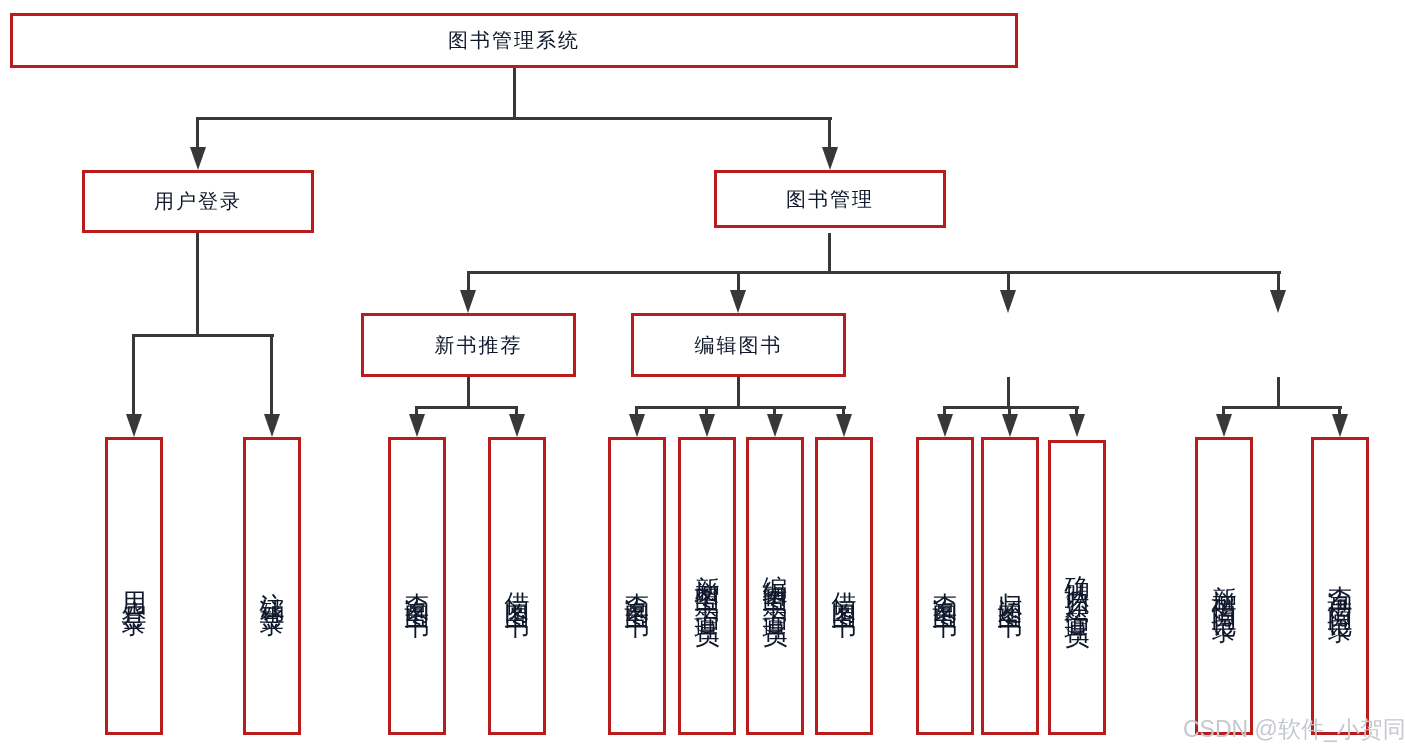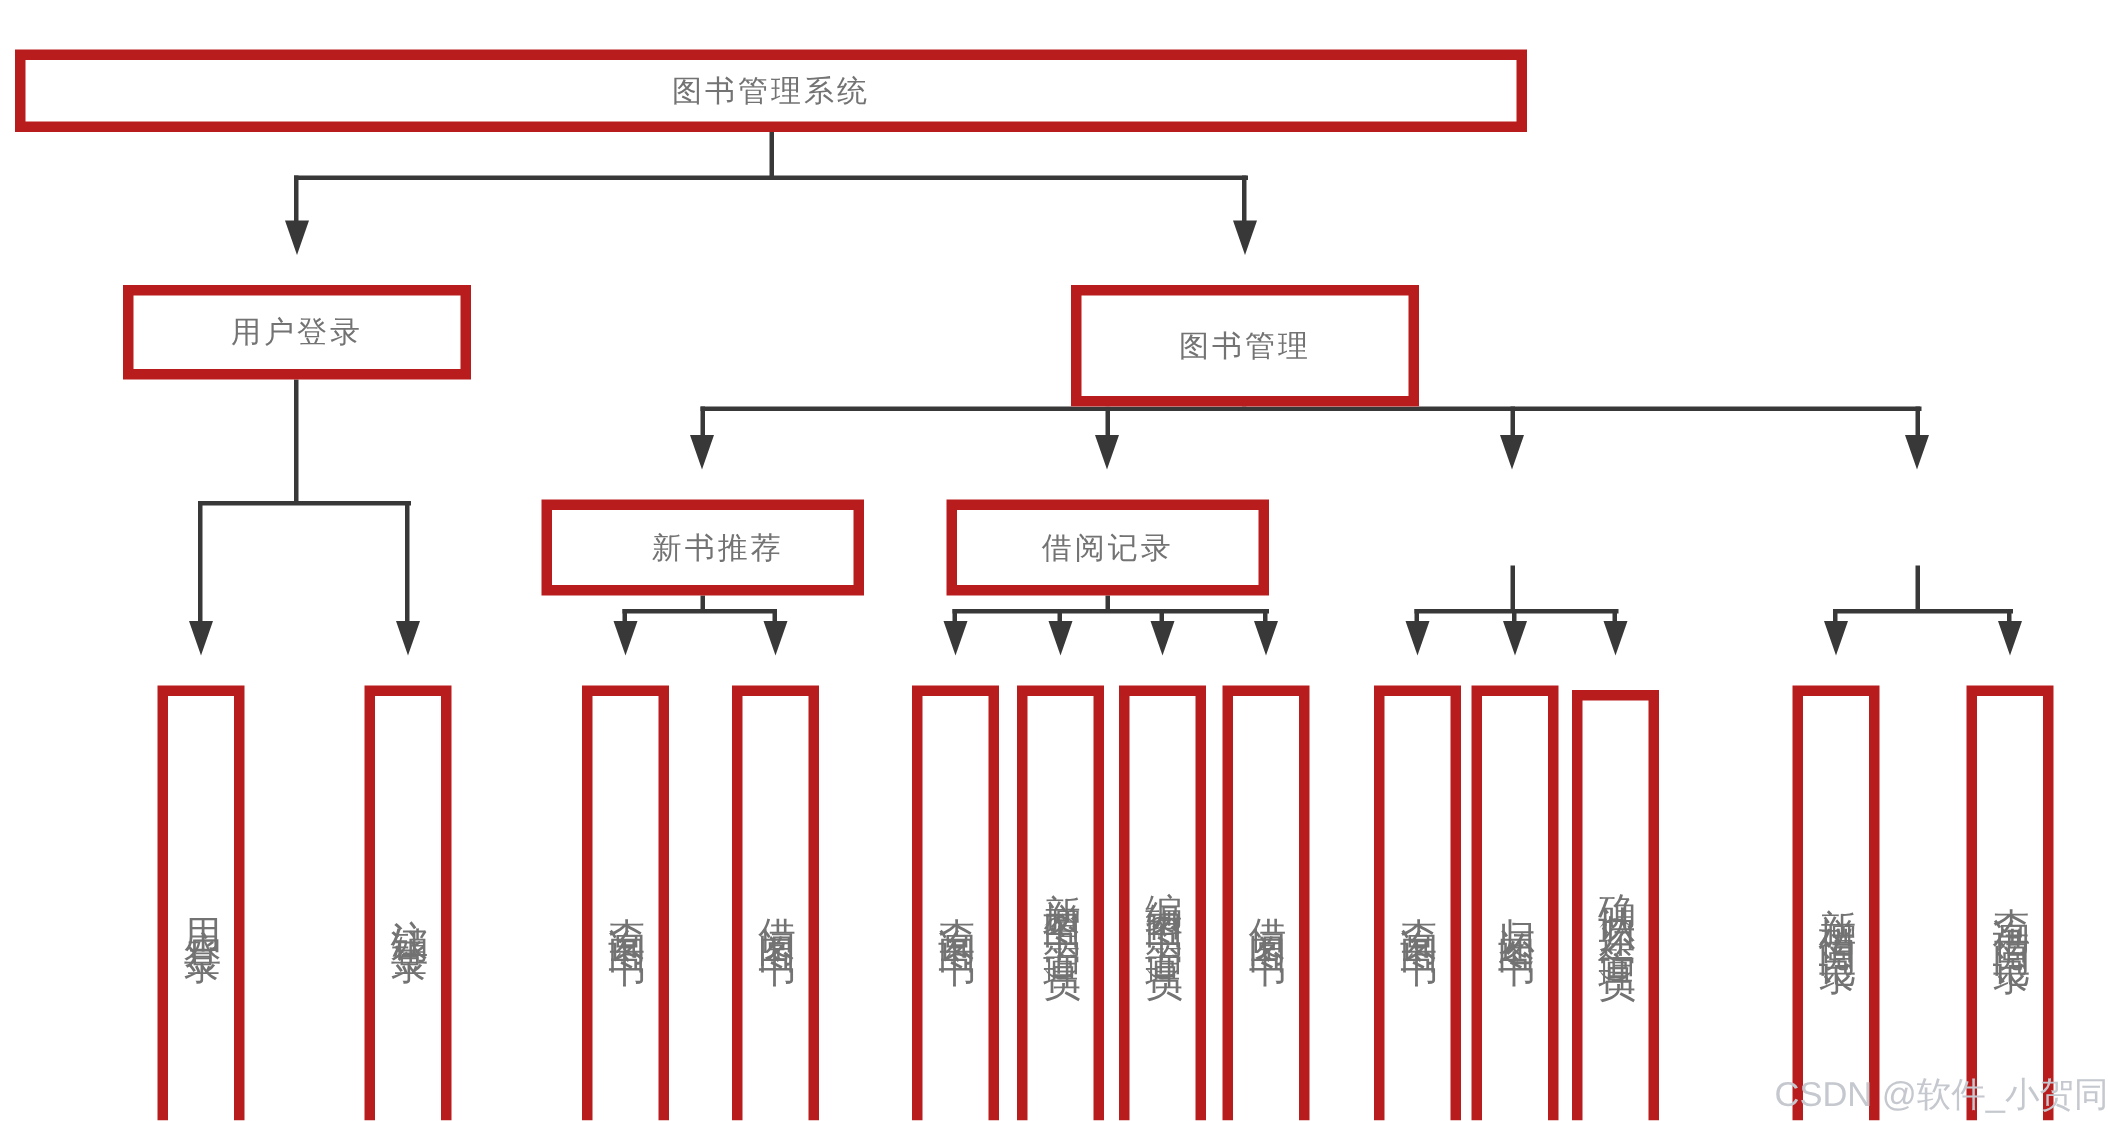--- a/index.html
+++ b/index.html
@@ -7,27 +7,26 @@
     position: relative;
     width: 1405px;
     height: 747px;
     background: #ffffff;
     font-family: "Liberation Sans", "DejaVu Sans", sans-serif;
     overflow: hidden;
   }
   .box {
     position: absolute;
     background: #ffffff;
-    border: 7px solid #b91c1c;
+    border: 3px solid #b91c1c;
     box-sizing: border-box;
     display: flex;
     align-items: center;
     justify-content: center;
-    color: #737373;
-    margin-top: 20px;
+    color: #0f172a;
   }
   .hbox {
     font-size: 20px;
     letter-spacing: 2px;
   }
   .vbox {
     writing-mode: vertical-rl;
     text-orientation: mixed;
     font-size: 25px;
     letter-spacing: 7px;
@@ -117,24 +116,24 @@
   <div class="line vline" style="left:1277px;top:377px;height:31px;"></div>
   <div class="line hline" style="left:1222px;top:406px;width:120px;"></div>
   <div class="line vline" style="left:1222px;top:406px;height:11px;"></div>
   <div class="line vline" style="left:1338px;top:406px;height:11px;"></div>
   <div class="arrow" style="left:1216px;top:414px;"></div>
   <div class="arrow" style="left:1332px;top:414px;"></div>
 
   <div class="box hbox" style="left:10px;top:13px;width:1008px;height:55px;">图书管理系统</div>
 
   <div class="box hbox" style="left:82px;top:170px;width:232px;height:63px;">用户登录</div>
-  <div class="box hbox" style="left:714px;top:170px;width:232px;height:81px;font-family:Liberation Mono, monospace;">图书管理</div>
+  <div class="box hbox" style="left:714px;top:170px;width:232px;height:58px;font-family:Liberation Mono, monospace;">图书管理</div>
 
   <div class="box hbox" style="left:361px;top:313px;width:215px;height:64px;padding-left:20px;">新书推荐</div>
-  <div class="box hbox" style="left:631px;top:313px;width:215px;height:64px;">借阅记录</div>
+  <div class="box hbox" style="left:631px;top:313px;width:215px;height:64px;">编辑图书</div>
 
   <div class="box vbox" style="left:105px;top:437px;width:58px;height:298px;">用户登录</div>
   <div class="box vbox" style="left:243px;top:437px;width:58px;height:298px;">注销登录</div>
 
   <div class="box vbox" style="left:388px;top:437px;width:58px;height:298px;">查询图书</div>
   <div class="box vbox" style="left:488px;top:437px;width:58px;height:298px;">借阅图书</div>
 
   <div class="box vbox" style="left:608px;top:437px;width:58px;height:298px;">查询图书</div>
   <div class="box vbox" style="left:678px;top:437px;width:58px;height:298px;">新增图书（管理员）</div>
   <div class="box vbox" style="left:746px;top:437px;width:58px;height:298px;">编辑图书（管理员）</div>

